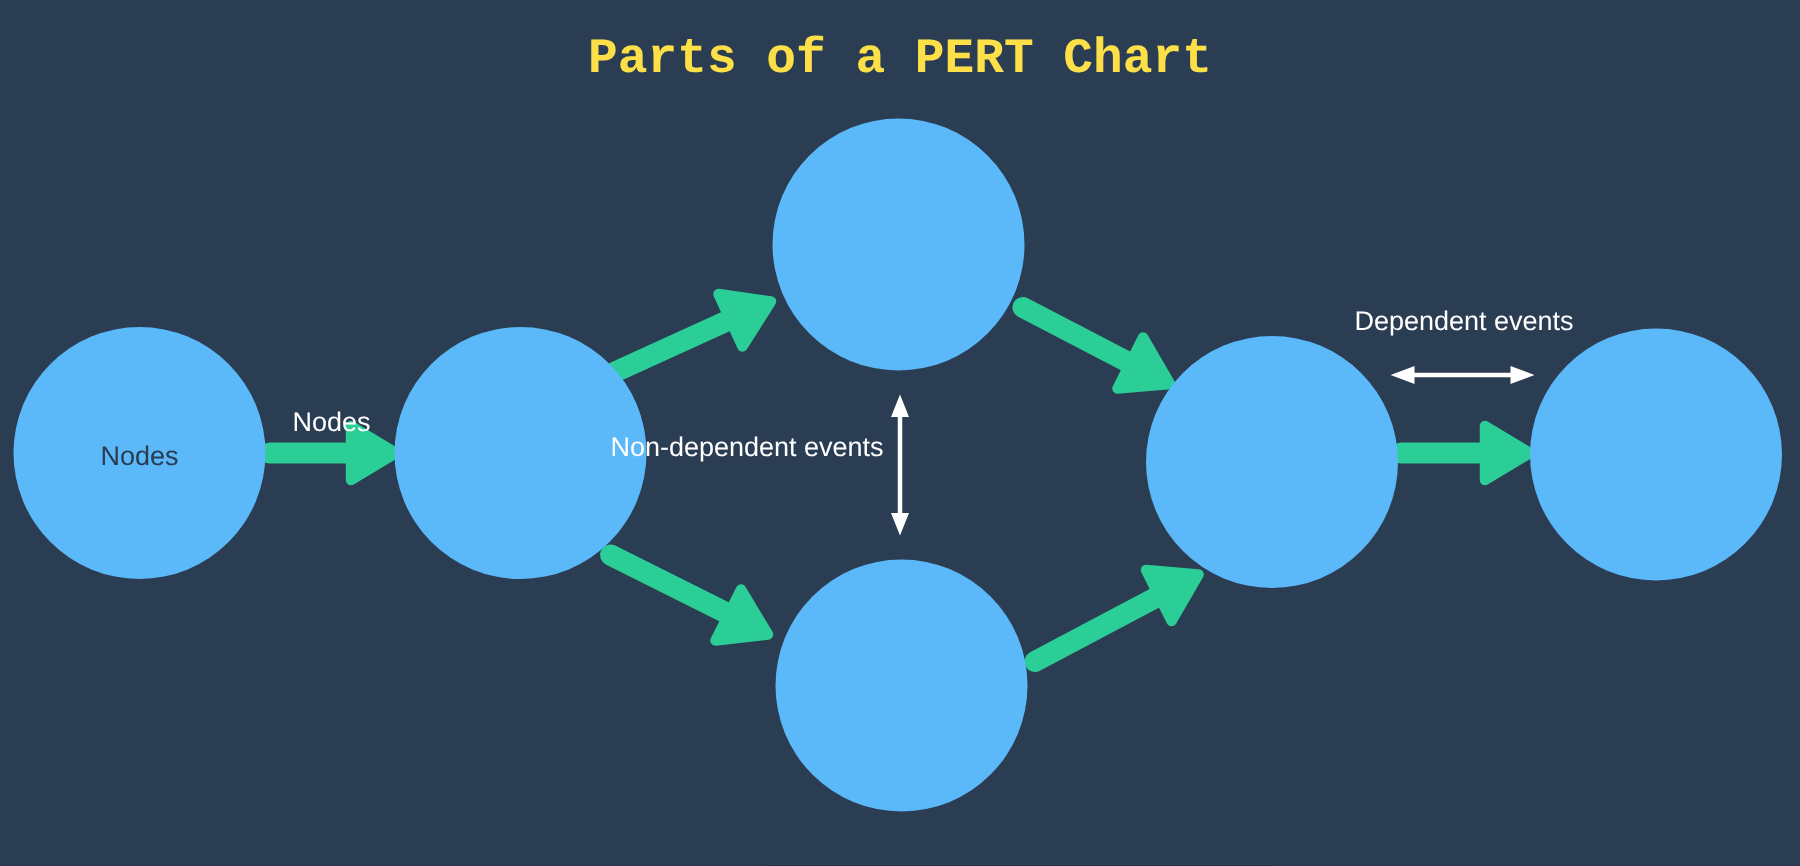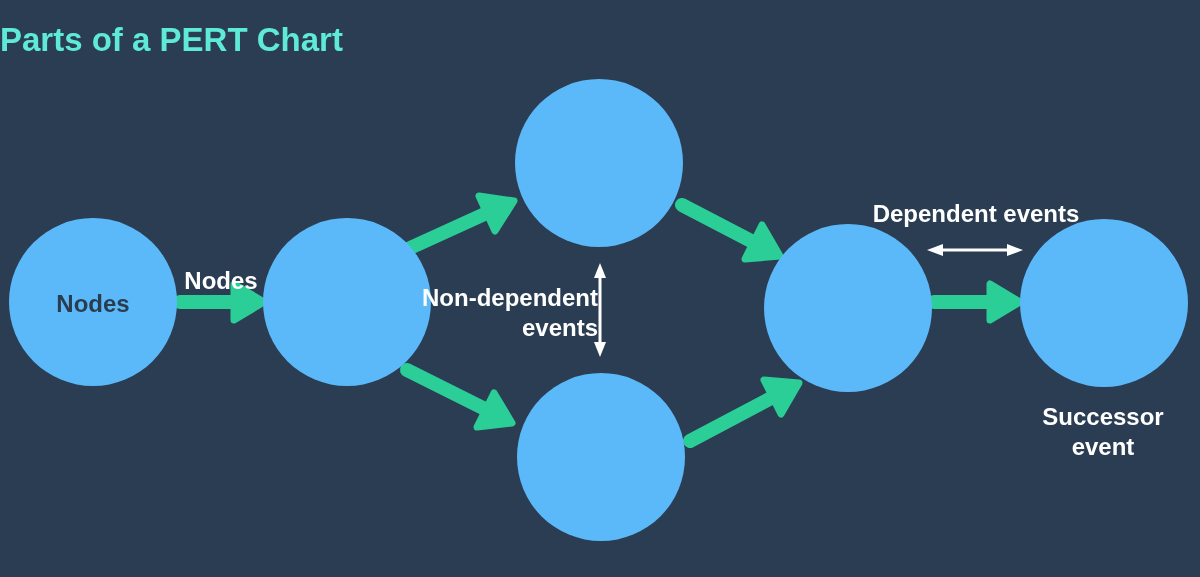--- a/index.html
+++ b/index.html
@@ -20,36 +20,36 @@
   }
   .stage svg{position:absolute;left:0;top:0;}
   .node{fill:var(--node-fill);}
   .garrow-shaft{stroke:var(--arrow-green);stroke-width:14;stroke-linecap:round;fill:none;}
   .garrow-head{fill:var(--arrow-green);stroke:var(--arrow-green);stroke-width:7;stroke-linejoin:round;}
   .warrow-shaft{stroke:#FFFFFF;stroke-width:3;fill:none;}
   .warrow-head{fill:#FFFFFF;}
   .label{
     position:absolute;
     color:var(--label-light);
-    font-size:24px;
+    font-size:18px;
     line-height:30px;
     white-space:normal;
-    font-weight:bold;
   }
   .title{
     left:0;top:20px;width:100%;
-    text-align:left;
+    text-align:center;
     font-size:33px;line-height:40px;
     font-weight:700;
-    color:#5eead4;
+    color:#fde047;
+    font-family:Liberation Mono, monospace;
   }
   .center-anchor{transform:translate(-50%,-50%);white-space:nowrap;}
   .nodes-label{left:93px;top:304px;color:var(--label-dark);}
   .tasks-label{left:221px;top:281px;}
-  .non-dependent-label{left:398px;top:283px;width:200px;text-align:right;}
+  .non-dependent-label{left:398px;top:283px;width:200px;text-align:center;}
   .dependent-label{left:976px;top:214px;}
   .predecessor-label{left:778px;top:402px;width:160px;text-align:center;}
   .successor-label{left:1023px;top:402px;width:160px;text-align:center;}
 </style>
 </head>
 <body>
 
 <div class="stage">
 
   <svg width="1200" height="577" viewBox="0 0 1200 577">
@@ -97,15 +97,14 @@
       <polygon class="warrow-head" points="927,250 943,244 943,256"></polygon>
       <polygon class="warrow-head" points="1023,250 1007,244 1007,256"></polygon>
     </g>
   </svg>
 
   <div class="label title">Parts of a PERT Chart</div>
   <div class="label center-anchor nodes-label">Nodes</div>
   <div class="label center-anchor tasks-label">Nodes</div>
   <div class="label non-dependent-label">Non-dependent events</div>
   <div class="label center-anchor dependent-label">Dependent events</div>
-  <div class="label successor-label">Successor event</div>
 
 </div>
 
 </body></html>

